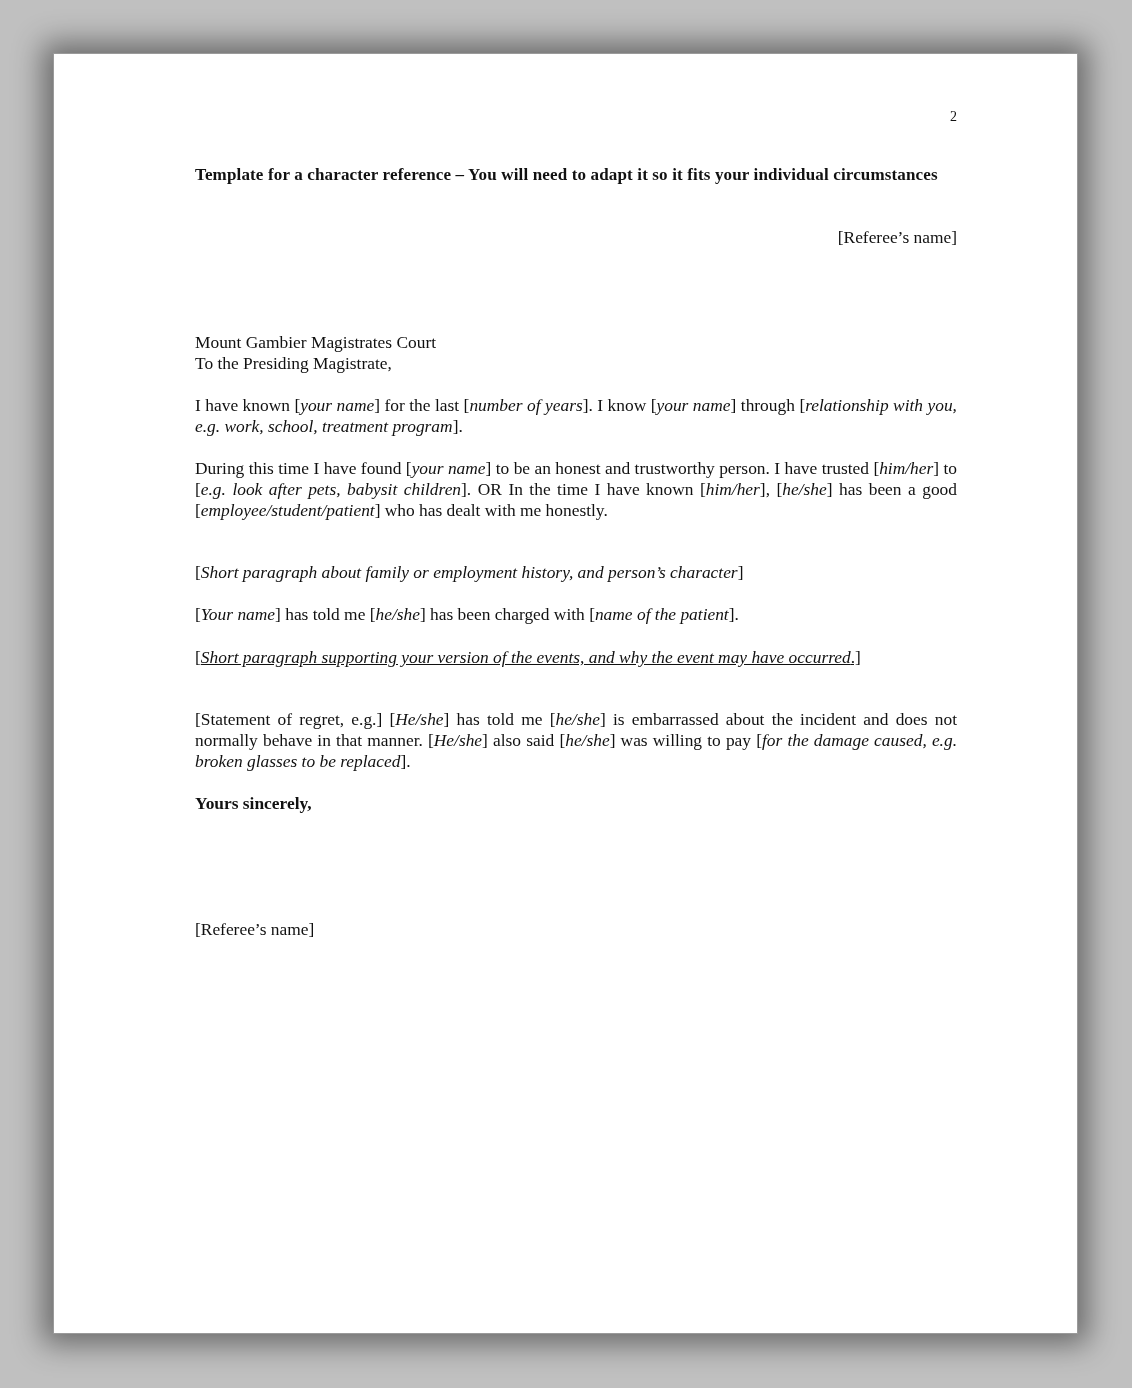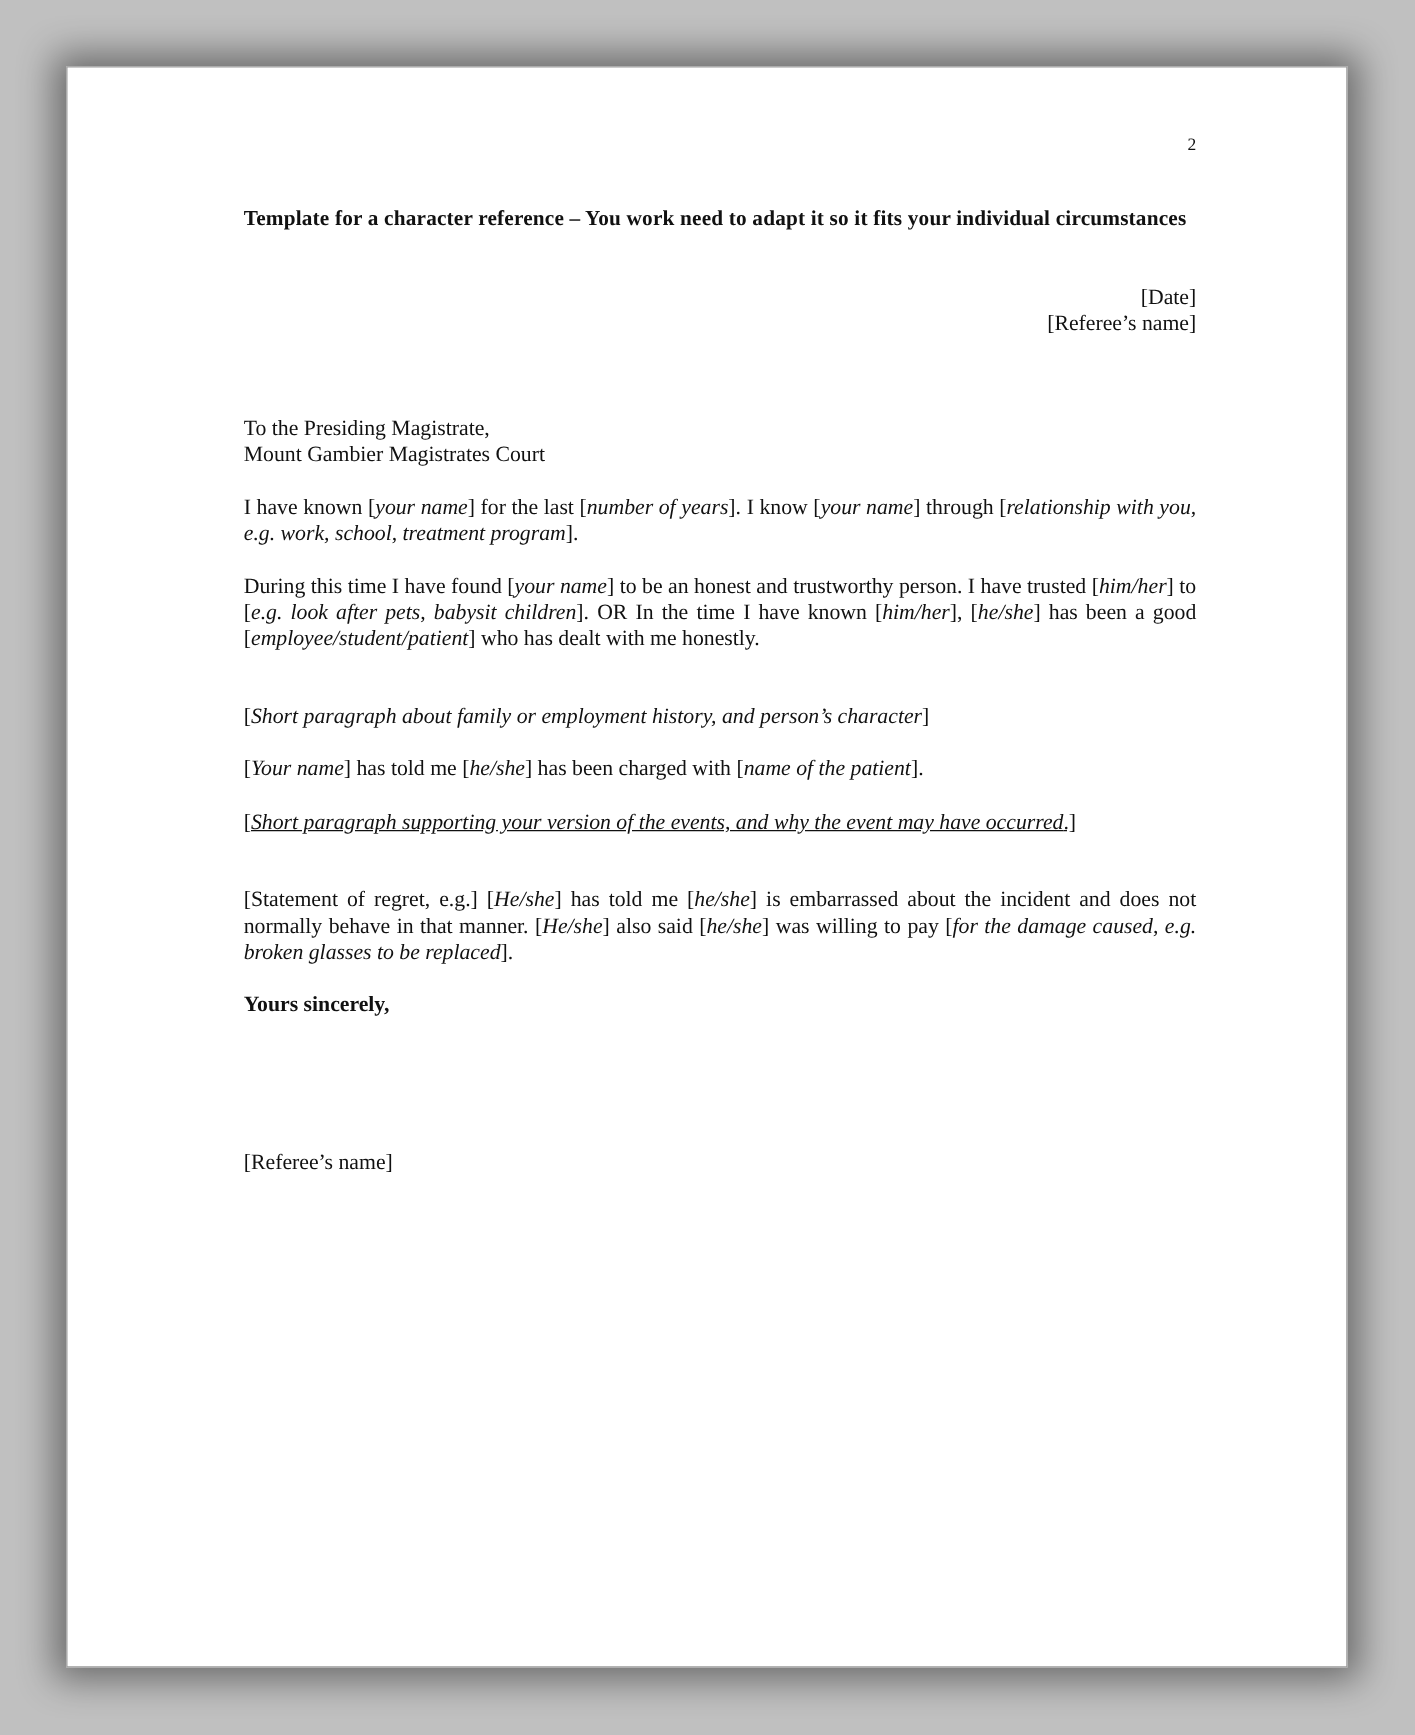--- a/index.html
+++ b/index.html
@@ -64,30 +64,29 @@
   .line { display: block; }
 </style>
 </head>
 <body>
 
 <div class="page">
   <div class="content">
 
     <div class="page-number">2</div>
 
-    <div class="block title justify-last" style="top:111px;">Template for a character reference – You work need to adapt it so it fits your individual circumstances</div>
+    <div class="block title justify-last" style="top:111px;">Template for a character reference – You will need to adapt it so it fits your individual circumstances</div>
 
     <div class="block address" style="top:173px;">
-      <span class="line">[Date]</span>
       <span class="line">[Referee’s name]</span>
     </div>
 
     <div class="block" style="top:278px;">
+      <span class="line">Mount Gambier Magistrates Court</span>
       <span class="line">To the Presiding Magistrate,</span>
-      <span class="line">Mount Gambier Magistrates Court</span>
     </div>
 
     <div class="block justify-last" style="top:341px;"><span>I have known [</span><i>your name</i><span>] for the last [</span><i>number of years</i><span>]. I know [</span><i>your name</i><span>] through [</span><i>relationship with you, e.g. work, school, treatment program</i><span>].</span></div>
 
     <div class="block justify-last" style="top:404px;"><span>During this time I have found [</span><i>your name</i><span>] to be an honest and trustworthy person. I have trusted [</span><i>him/her</i><span>] to [</span><i>e.g. look after pets, babysit children</i><span>]. </span><b>OR</b><span> In the time I have known [</span><i>him/her</i><span>], [</span><i>he/she</i><span>] has been a good [</span><i>employee/student/patient</i><span>] who has dealt with me honestly.</span></div>
 
     <div class="block justify-last" style="top:508px;"><span>[</span><i>Short paragraph about family or employment history, and person’s character</i><span>]</span></div>
 
     <div class="block justify-last" style="top:550px;"><span>[</span><i>Your name</i><span>] has told me [</span><i>he/she</i><span>] has been charged with [</span><i>name of the patient</i><span>].</span></div>
 

